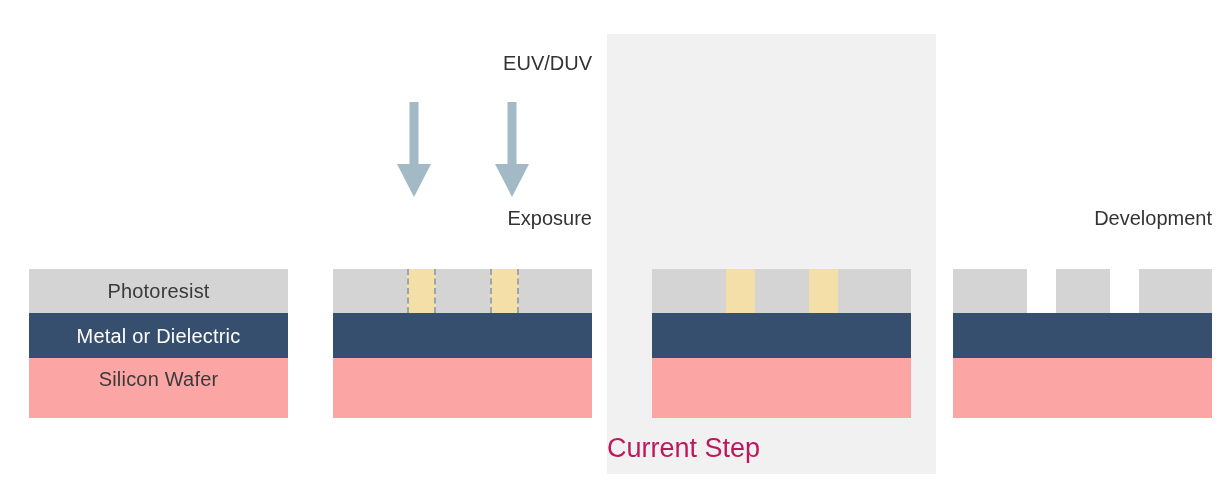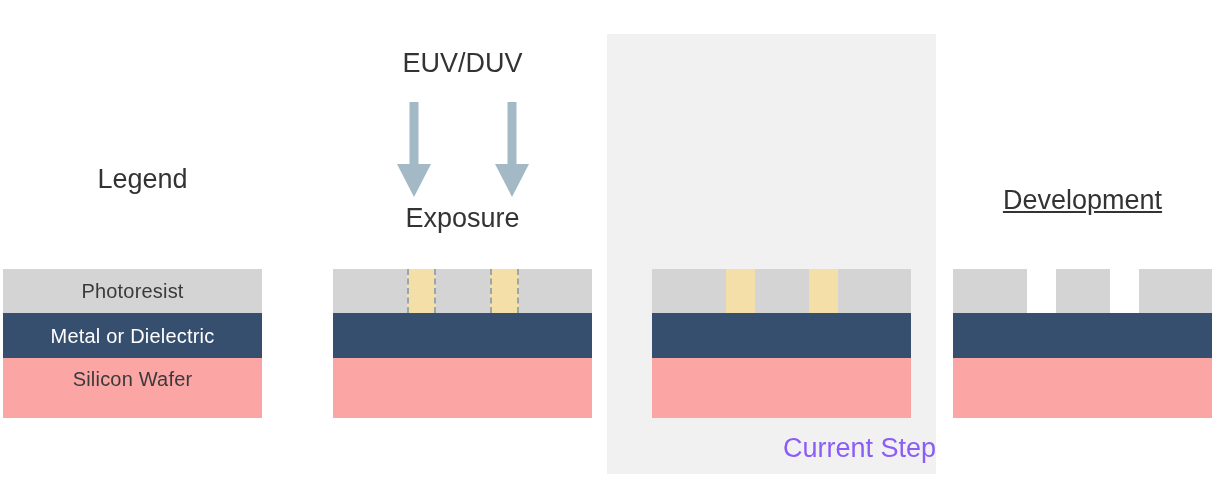--- a/index.html
+++ b/index.html
@@ -22,23 +22,23 @@
 
   
   .highlight-panel {
     position: absolute;
     background: #f1f1f1;
   }
 
   
   .col-title {
     position: absolute;
-    text-align: center;
+    text-align: right;
     color: #333333;
-    font-size: 27px;
+    font-size: 20px;
     line-height: 33px;
     font-weight: 400;
     white-space: pre-line;
   }
   .col-title.two-line { line-height: 34px; }
 
   
   .stack {
     position: absolute;
   }
@@ -85,36 +85,35 @@
 
   
   .arrow {
     position: absolute;
   }
   .arrow svg { display: block; }
 
   
   .current-step-label {
     position: absolute;
-    text-align: right;
-    color: #8b5cf6;
+    text-align: left;
+    color: #be185d;
     font-size: 27px;
     line-height: 32px;
   }
 </style>
 </head>
 <body>
 
 <div id="stage">
 
   <div class="highlight-panel" style="left:607px; top:34px; width:329px; height:440px;"></div>
 
-  <div class="col-title" style="left:13px; top:163px; width:259px;">Legend</div>
 
-  <div class="stack" style="left:3px; top:269px; width:259px; height:170px;">
+  <div class="stack" style="left:29px; top:269px; width:259px; height:170px;">
 
     <div class="layer layer-resist" style="top:0px; height:44px;">
       <div class="layer-label label-dark" style="top:12px;">Photoresist</div>
     </div>
 
     <div class="layer layer-metal" style="top:44px; height:45px;">
       <div class="layer-label label-light" style="top:13px;">Metal or Dielectric</div>
     </div>
 
     <div class="layer layer-silicon" style="top:89px; height:60px;">
@@ -158,21 +157,21 @@
       <div class="feature feature-exposed-solid" style="left:157px; width:29px;"></div>
     </div>
 
     <div class="layer layer-metal" style="top:44px; height:45px;"></div>
 
     <div class="layer layer-silicon" style="top:89px; height:60px;"></div>
   </div>
 
   <div class="current-step-label" style="left:607px; top:432px; width:329px;">Current Step</div>
 
-  <div class="col-title" style="left:953px; top:184px; width:259px;text-decoration:underline;">Development</div>
+  <div class="col-title" style="left:953px; top:202px; width:259px;">Development</div>
 
   <div class="stack" style="left:953px; top:269px; width:259px; height:149px;">
 
     <div class="layer layer-resist" style="top:0px; height:44px;">
       <div class="feature feature-opening" style="left:74px; width:29px;"></div>
       <div class="feature feature-opening" style="left:157px; width:29px;"></div>
     </div>
 
     <div class="layer layer-metal" style="top:44px; height:45px;"></div>
 

